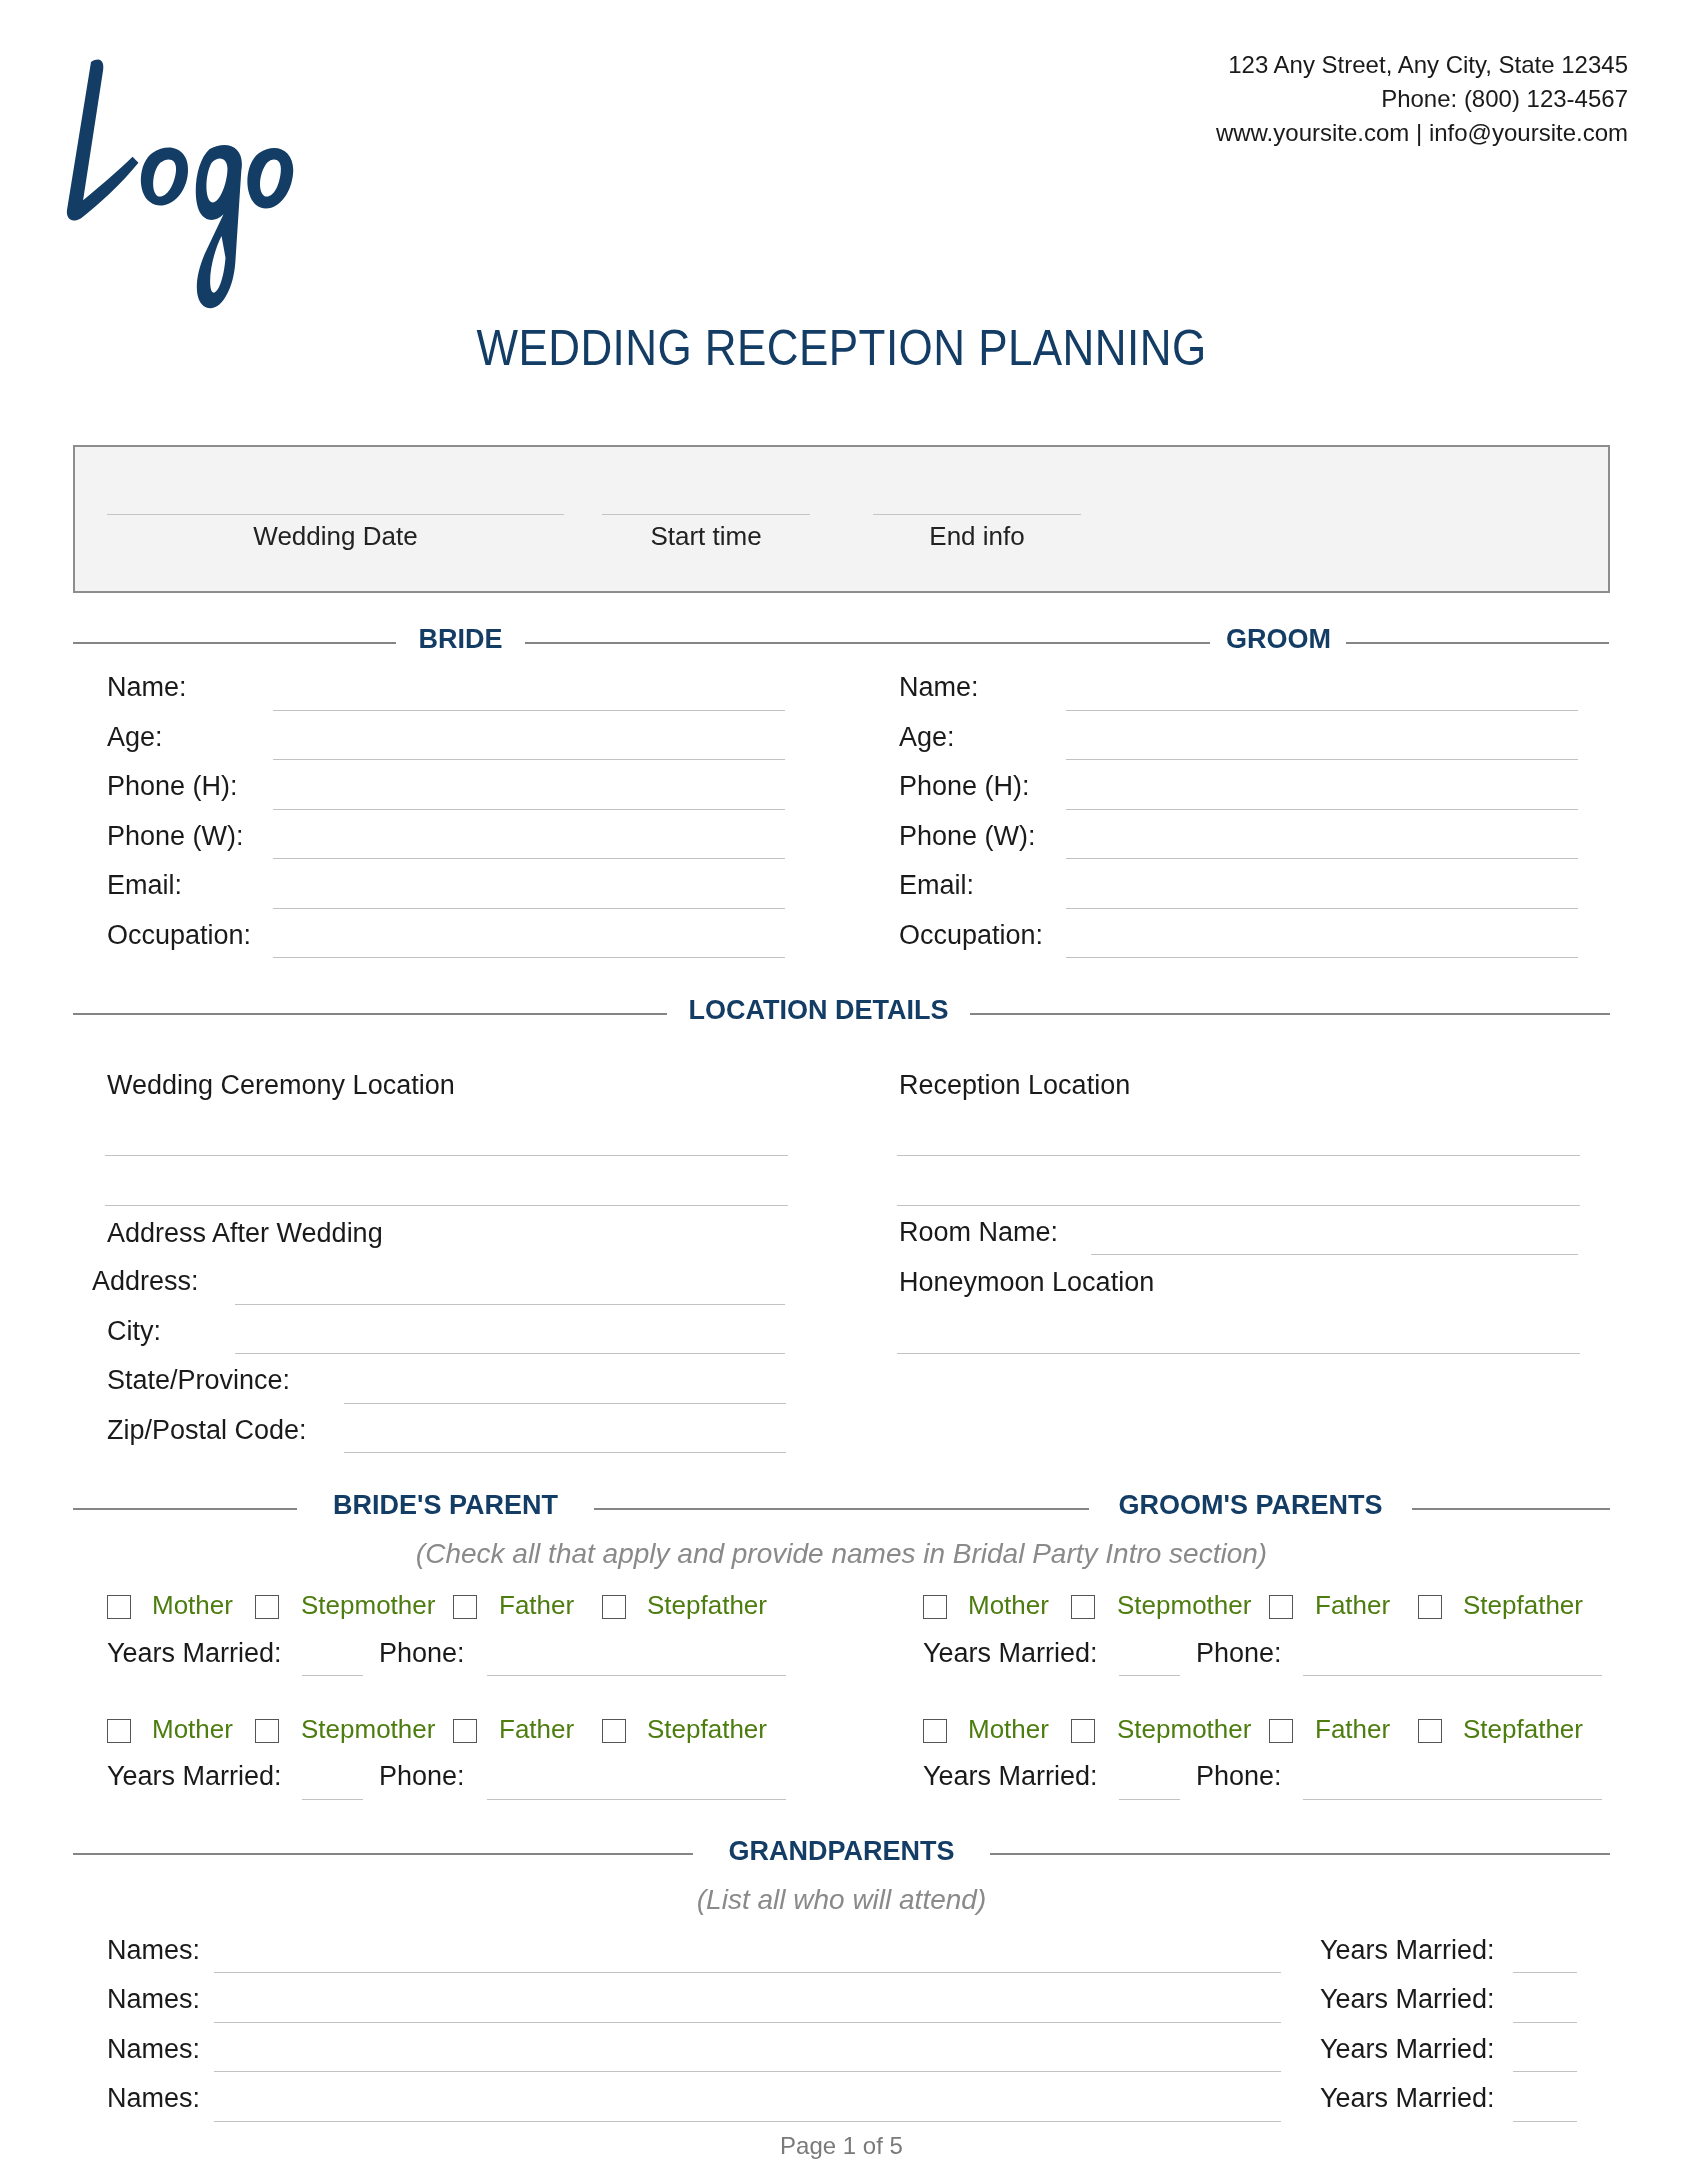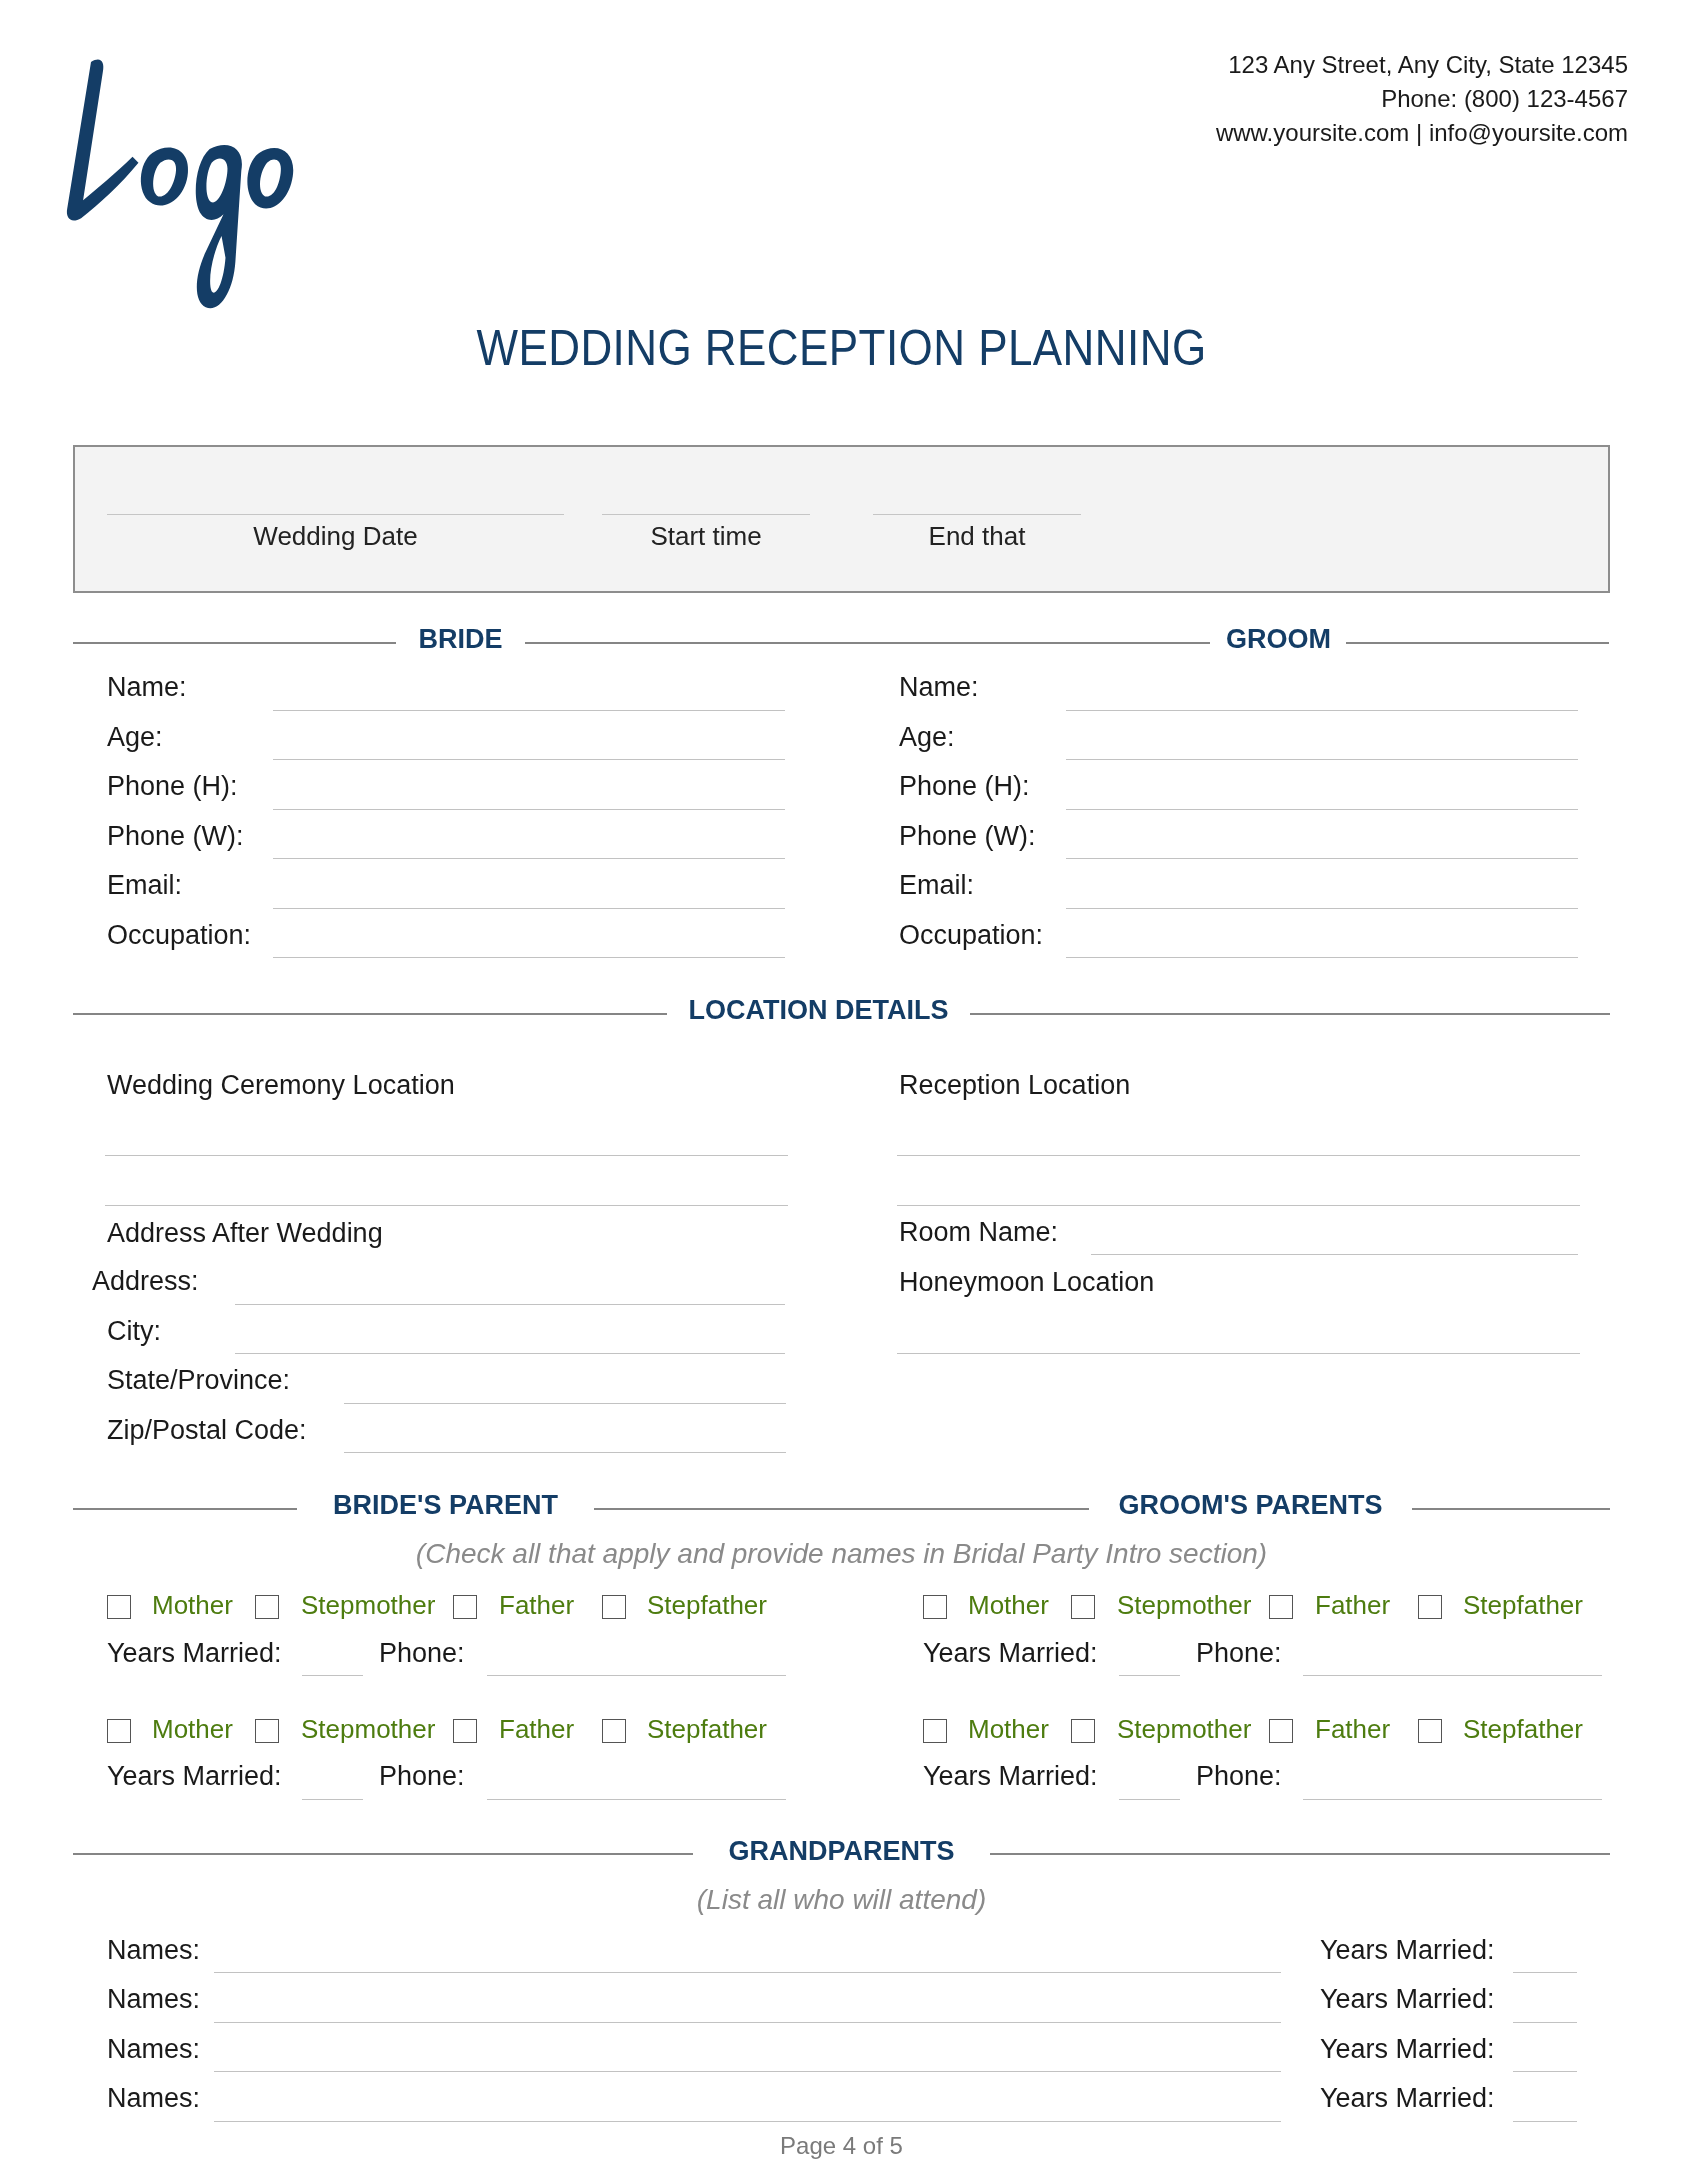--- a/index.html
+++ b/index.html
@@ -47,21 +47,21 @@
 <div class="abs title">WEDDING RECEPTION PLANNING</div>
 
 <div class="abs summary-box">
   <div class="sum-field" style="left:32px;width:457px;">
     <span>Wedding Date</span>
   </div>
   <div class="sum-field" style="left:527px;width:208px;">
     <span>Start time</span>
   </div>
   <div class="sum-field" style="left:798px;width:208px;">
-    <span>End that</span>
+    <span>End info</span>
   </div>
 </div>
 
 <div class="section-rule" style="left:73px;width:323px;top:642px;"></div>
 <div class="section-head" style="left:396px;width:129px;top:624px;">BRIDE</div>
 <div class="section-rule" style="left:525px;width:685px;top:642px;"></div>
 <div class="section-head" style="left:1210px;width:137px;top:624px;">GROOM</div>
 <div class="section-rule" style="left:1346px;width:263px;top:642px;"></div>
 
 <div>
@@ -213,14 +213,14 @@
   <div class="label" style="left:1320px;top:2034px;">Years Married:</div>
   <div class="uline" style="left:1513px;width:64px;top:2071px;"></div>
 </div>
 <div>
   <div class="label" style="left:107px;top:2083px;">Names:</div>
   <div class="uline" style="left:214px;width:1067px;top:2121px;"></div>
   <div class="label" style="left:1320px;top:2083px;">Years Married:</div>
   <div class="uline" style="left:1513px;width:64px;top:2121px;"></div>
 </div>
 
-<div class="footer">Page 4 of 5</div>
+<div class="footer">Page 1 of 5</div>
 
 
 </body></html>

